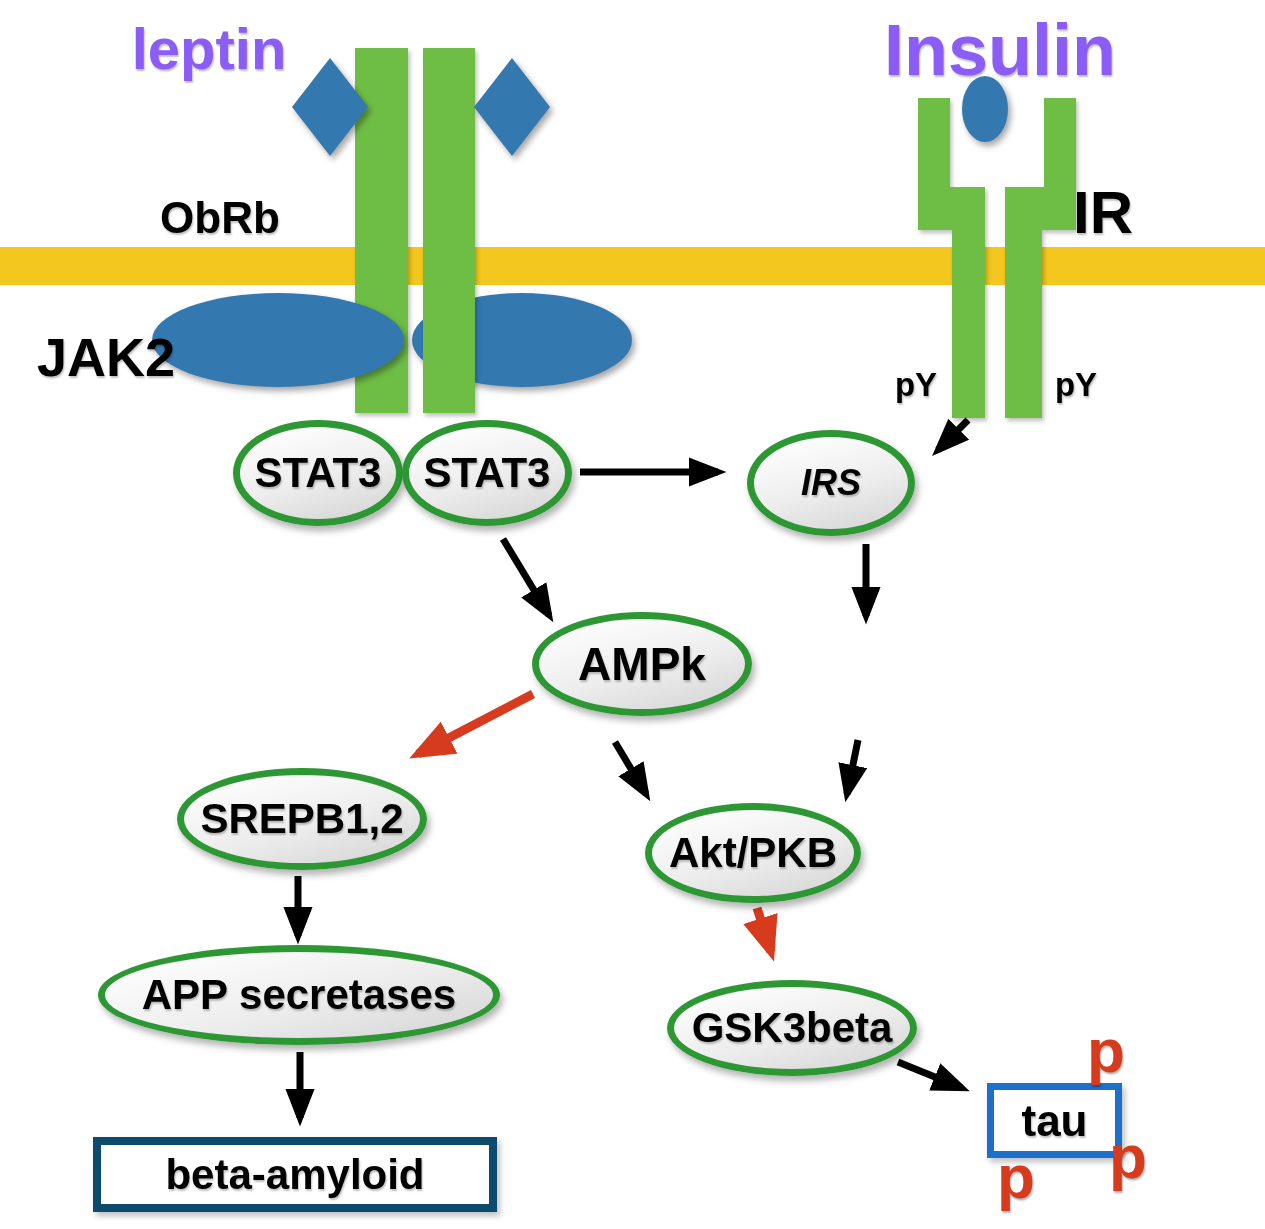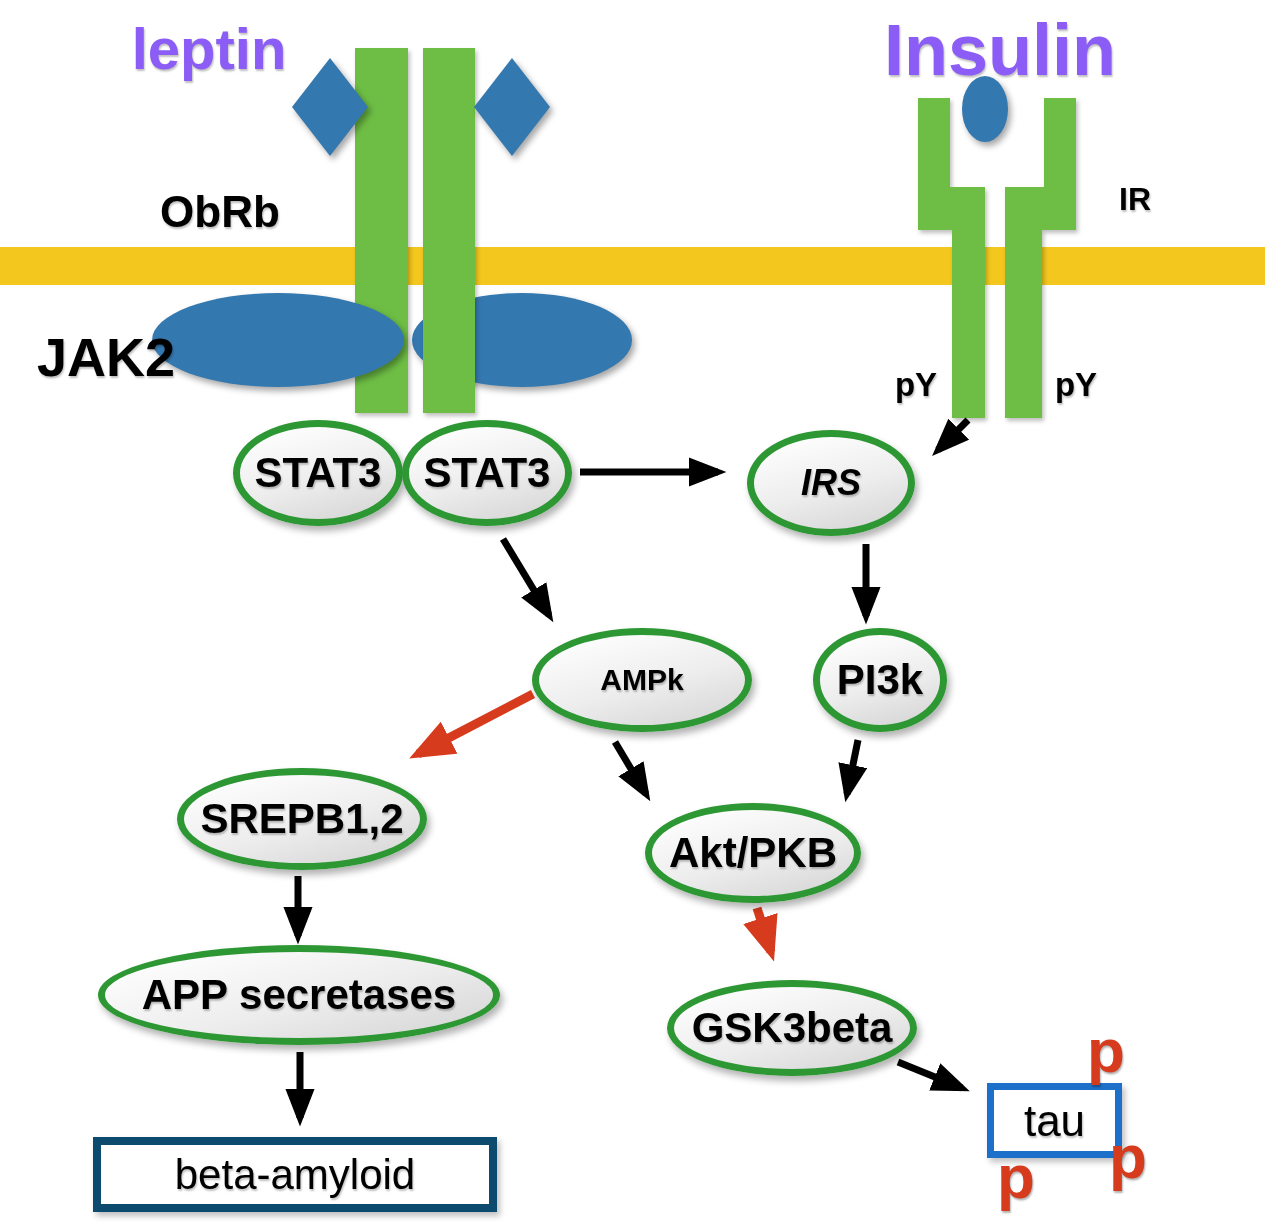--- a/index.html
+++ b/index.html
@@ -5,21 +5,21 @@
   html,body{margin:0;padding:0;background:#fff;}
   #diagram{position:relative;width:1265px;height:1229px;background:#ffffff;overflow:hidden;
            font-family:"Liberation Sans",sans-serif;}
   svg{position:absolute;left:0;top:0;}
   .node{position:absolute;box-sizing:border-box;border:7px solid #2D9734;border-radius:50%;
         background:linear-gradient(165deg,#fefefe 8%,#ededed 55%,#d3d3d3 100%);
         display:flex;align-items:center;justify-content:center;
         font-weight:bold;color:#000;box-shadow:3px 5px 7px rgba(0,0,0,.30);
         text-shadow:1px 2px 2px rgba(0,0,0,.25);white-space:nowrap;}
   .outbox{position:absolute;box-sizing:border-box;background:#fff;
-        display:flex;align-items:center;justify-content:center;font-weight:normal;color:#000;
+        display:flex;align-items:center;justify-content:center;font-weight:bold;color:#000;
         box-shadow:3px 4px 6px rgba(0,0,0,.25);text-shadow:1px 2px 2px rgba(0,0,0,.25);}
   .lbl{position:absolute;font-weight:bold;color:#000;text-align:center;line-height:1;
        text-shadow:1px 2px 2px rgba(0,0,0,.25);white-space:nowrap;}
   .green-lbl{color:#8b5cf6;}
   .red-p{color:#D73B1D;font-weight:bold;text-shadow:1px 2px 2px rgba(0,0,0,.3);}
   .shape-shadow{filter:drop-shadow(3px 4px 3px rgba(0,0,0,.35));}
   .bar-shadow{filter:drop-shadow(2px 3px 2px rgba(0,0,0,.25));}
 </style>
 </head>
 <body>
@@ -62,31 +62,30 @@
     <line x1="298" y1="876" x2="298" y2="936" stroke="#000" stroke-width="7" marker-end="url(#ab)"></line>
     <line x1="300" y1="1052" x2="300" y2="1118" stroke="#000" stroke-width="7" marker-end="url(#ab)"></line>
     <line x1="898" y1="1062" x2="962" y2="1088" stroke="#000" stroke-width="7" marker-end="url(#ab)"></line>
 
     <line x1="533" y1="694" x2="418" y2="754" stroke="#D73B1D" stroke-width="9" marker-end="url(#ar)"></line>
     <line x1="757" y1="908" x2="771" y2="952" stroke="#D73B1D" stroke-width="9" marker-end="url(#ar)"></line>
   </svg>
 
   <div class="lbl green-lbl" style="left:94px;top:20px;width:230px;font-size:58px;">leptin</div>
   <div class="lbl green-lbl" style="left:880px;top:14px;width:240px;font-size:72px;">Insulin</div>
-  <div class="lbl" style="left:130px;top:190px;width:180px;font-size:44px;">ObRb</div>
-  <div class="lbl" style="left:1080px;top:183px;width:110px;font-size:32px;">IR</div>
+  <div class="lbl" style="left:130px;top:196px;width:180px;font-size:44px;">ObRb</div>
+  <div class="lbl" style="left:1048px;top:183px;width:110px;font-size:60px;">IR</div>
   <div class="lbl" style="left:26px;top:330px;width:160px;font-size:54px;">JAK2</div>
   <div class="lbl" style="left:876px;top:368px;width:80px;font-size:33px;">pY</div>
   <div class="lbl" style="left:1036px;top:368px;width:80px;font-size:33px;">pY</div>
 
   <div class="node" style="left:233px;top:420px;width:170px;height:106px;font-size:42px;">STAT3</div>
   <div class="node" style="left:402px;top:420px;width:170px;height:106px;font-size:42px;">STAT3</div>
   <div class="node" style="left:747px;top:430px;width:168px;height:106px;font-size:36px;font-style:italic;">IRS</div>
-  <div class="node" style="left:532px;top:628px;width:220px;height:104px;font-size:30px;">AMPk</div>
-  <div class="node" style="left:813px;top:628px;width:134px;height:104px;font-size:42px;">PI3k</div>
+  <div class="node" style="left:532px;top:612px;width:220px;height:104px;font-size:46px;">AMPk</div>
   <div class="node" style="left:645px;top:803px;width:216px;height:100px;font-size:42px;">Akt/PKB</div>
   <div class="node" style="left:177px;top:768px;width:250px;height:102px;font-size:42px;">SREPB1,2</div>
   <div class="node" style="left:98px;top:945px;width:402px;height:100px;font-size:42px;">APP secretases</div>
   <div class="node" style="left:667px;top:980px;width:250px;height:96px;font-size:42px;text-align:right;">GSK3beta</div>
 
   <div class="outbox" style="left:93px;top:1137px;width:404px;height:75px;border:8px solid #0c4a6e;font-size:42px;">beta-amyloid</div>
   <div class="outbox" style="left:987px;top:1083px;width:135px;height:75px;border:7px solid #1D70C9;font-size:44px;">tau</div>
 
   <div class="lbl red-p" style="left:1066px;top:1020px;width:80px;font-size:62px;">p</div>
   <div class="lbl red-p" style="left:1088px;top:1126px;width:80px;font-size:62px;">p</div>

